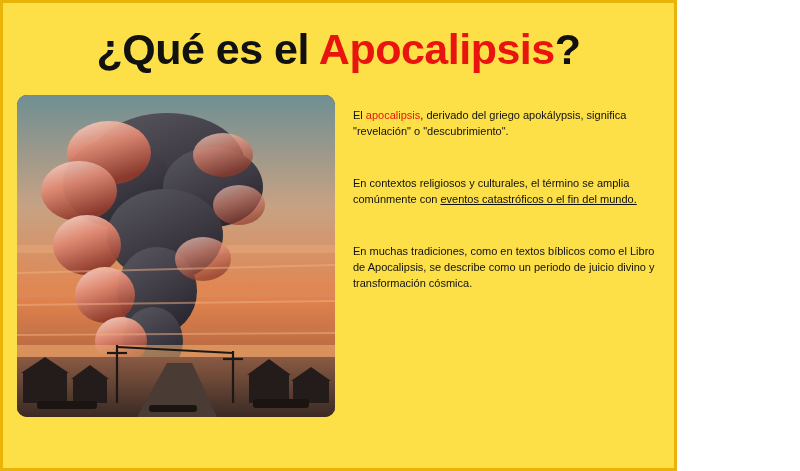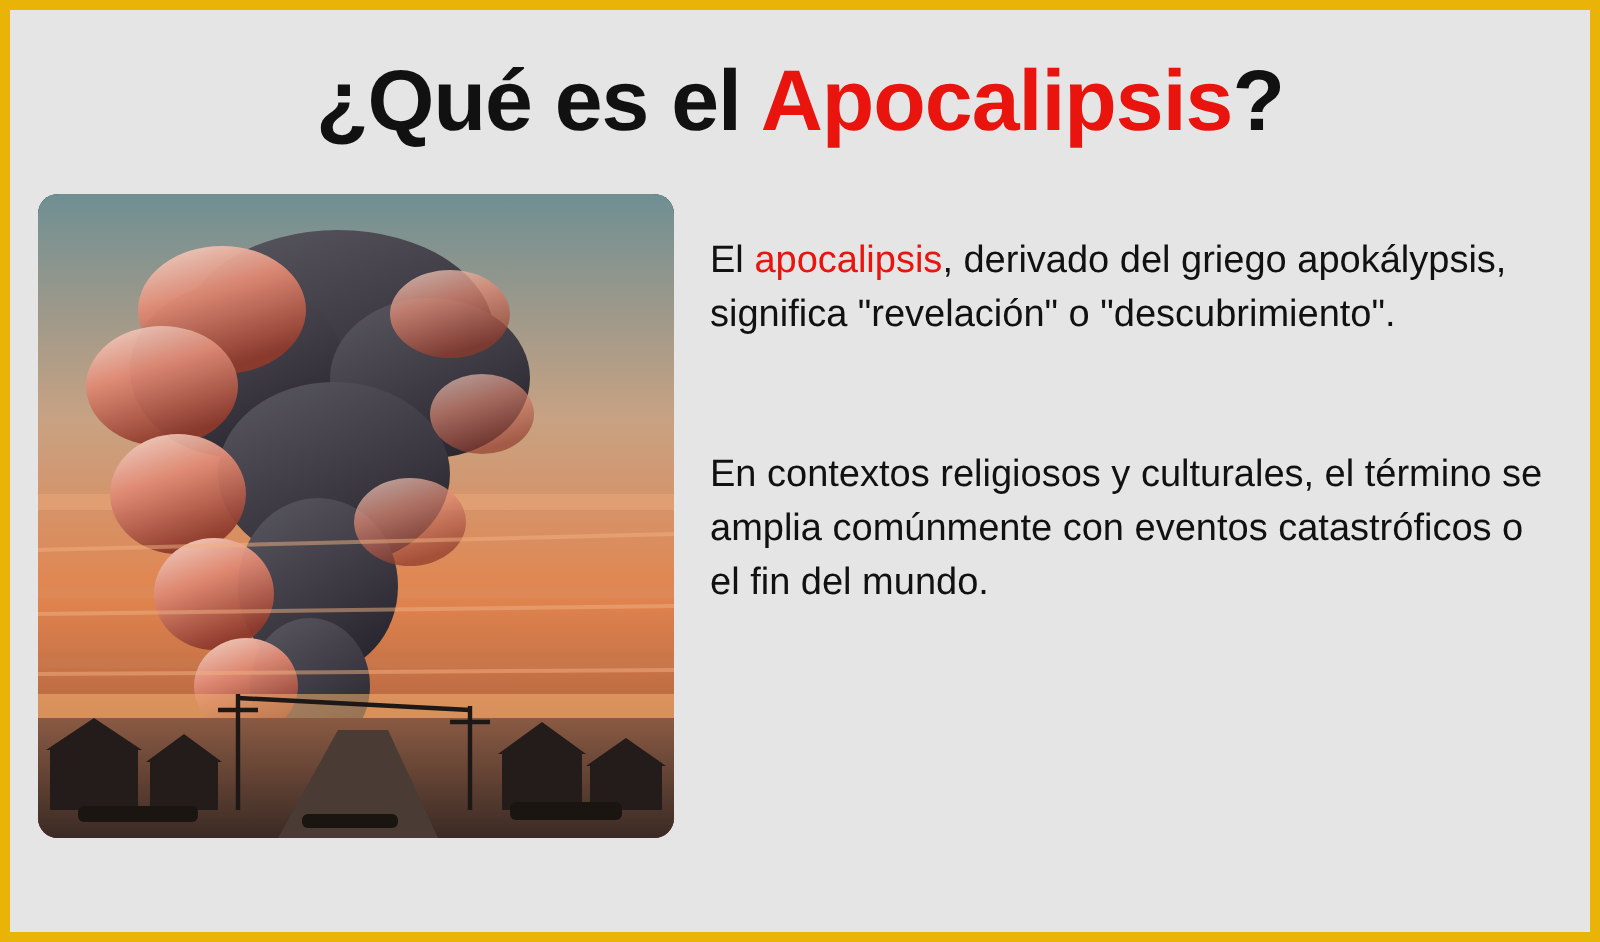--- a/index.html
+++ b/index.html
@@ -8,25 +8,25 @@
   }
   body {
     width: 800px;
     height: 471px;
     background: #ffffff;
     font-family: "Liberation Sans", sans-serif;
     overflow: hidden;
   }
   .page {
     position: relative;
-    width: 800px;
+    width: 677px;
     height: 471px;
     box-sizing: border-box;
-    border: 5px solid #eab308;
-    background: #e5e5e5;
+    border: 3px solid #eab308;
+    background: #fde047;
     display: flex;
     flex-direction: column;
   }
   
   .title-bar {
     height: 92px;
     display: flex;
     align-items: center;
     justify-content: center;
     flex: 0 0 auto;
@@ -60,26 +60,26 @@
   }
   .ill-svg { display: block; width: 100%; height: 100%; }
   .text-col {
     flex: 1 1 auto;
     padding-top: 2px;
     display: flex;
     flex-direction: column;
     gap: 15px;
   }
   .para {
-    font-size: 19px;
+    font-size: 11px;
     line-height: 1.42;
     color: #111111;
   }
   .para .red { color: #e8140d; }
-  .para .uline { }
+  .para .uline { text-decoration: underline; }
 </style>
 </head>
 <body>
 
 <div class="page">
 
   <div class="title-bar">
     <h1 class="title">
       <span>¿Qué es el </span><span class="hl">Apocalipsis</span><span>?</span>
     </h1>
@@ -180,18 +180,21 @@
     <div class="text-col">
 
       <p class="para">
         <span>El </span><span class="red">apocalipsis</span><span>, derivado del griego apokálypsis, significa "revelación" o "descubrimiento".</span>
       </p>
 
       <p class="para">
         <span>En contextos religiosos y culturales, el término se amplia comúnmente con </span><span class="uline">eventos catastróficos o el fin del mundo.</span>
       </p>
 
+      <p class="para">
+        <span>En muchas tradiciones, como en textos bíblicos como el Libro de Apocalipsis, se describe como un periodo de juicio divino y transformación cósmica.</span>
+      </p>
 
 
     </div>
   </div>
 
 </div>
 
 </body></html>

